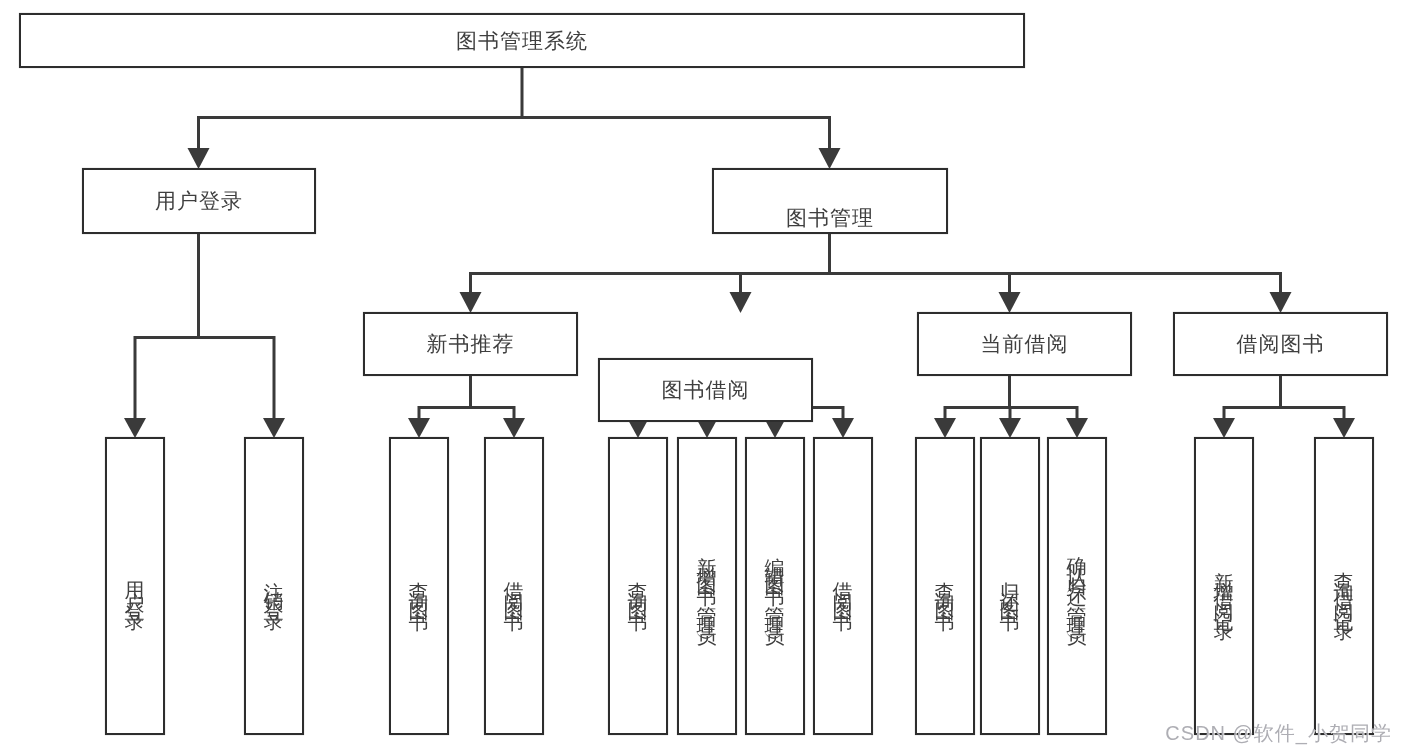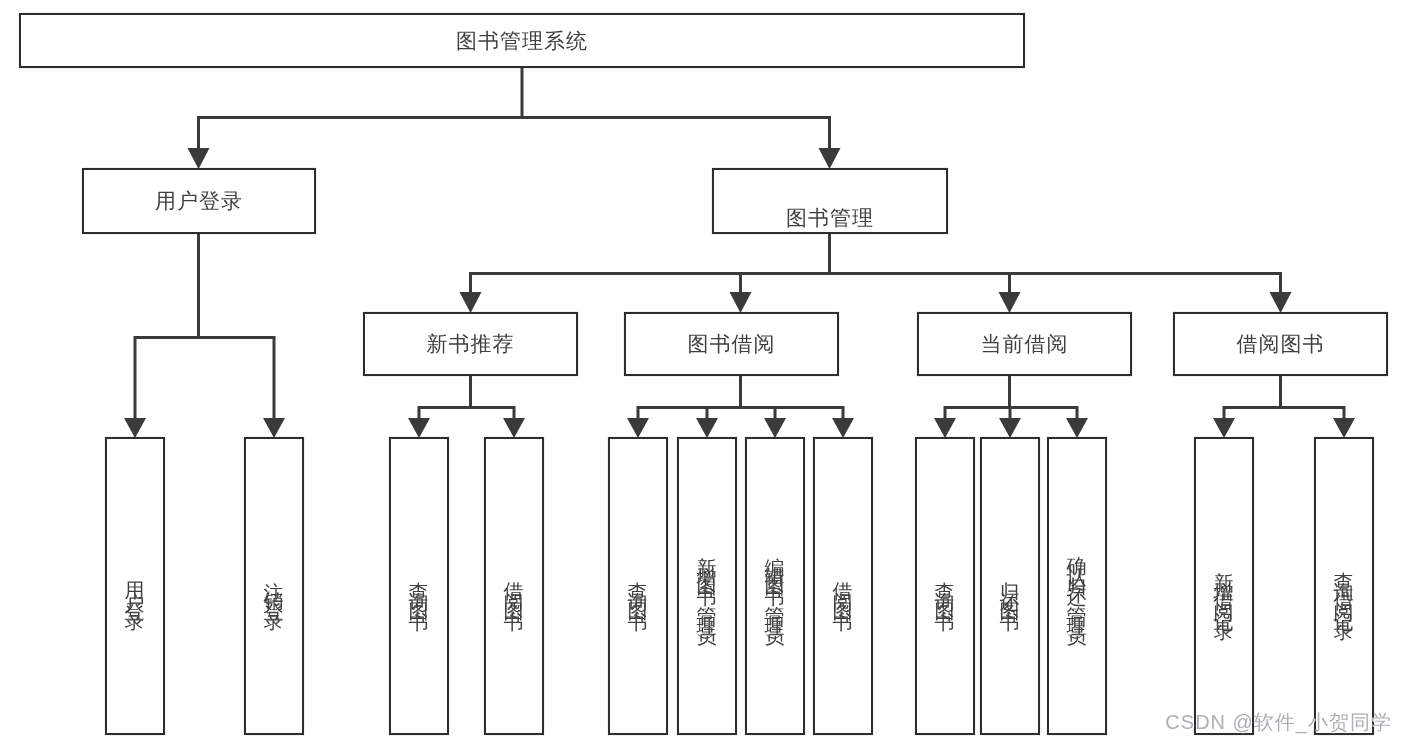--- a/index.html
+++ b/index.html
@@ -24,36 +24,36 @@
     border:2.5px solid var(--border);
     display:flex;align-items:center;justify-content:center;
     font-size:21px;letter-spacing:1px;
     box-shadow:0 0 1px rgba(70,70,75,.45);
   }
   .root{left:19px;top:13px;width:1006px;height:55px;}
   .l2-user{left:82px;top:168px;width:234px;height:66px;}
   .l2-mgmt{left:712px;top:168px;width:236px;height:66px;align-items:flex-end;}
   .l3{top:312px;width:215px;height:64px;}
   .l3-recommend{left:363px;}
-  .l3-borrow{left:624px;}
+  .l3-borrow{left:598px;margin-top:46px;}
   .l3-current{left:917px;}
   .l3-records{left:1173px;}
   .leaf{
     position:absolute;top:437px;width:60px;height:298px;
     background:#fff;border:2.5px solid var(--border);
     display:flex;align-items:center;justify-content:center;
     box-shadow:0 0 1px rgba(70,70,75,.45);
   }
   .vtext{
     writing-mode:vertical-rl;text-orientation:mixed;
     font-size:20px;letter-spacing:10px;line-height:1;
     white-space:nowrap;
   }
   .watermark{
-    position:absolute;right:13px;bottom:11px;
+    position:absolute;right:13px;bottom:0;
     font-size:20px;letter-spacing:1px;
     color:var(--watermark);
     text-shadow:1px 1px 0 rgba(255,255,255,.8);
   }
 </style>
 </head>
 <body>
 
 <div class="stage">
 

